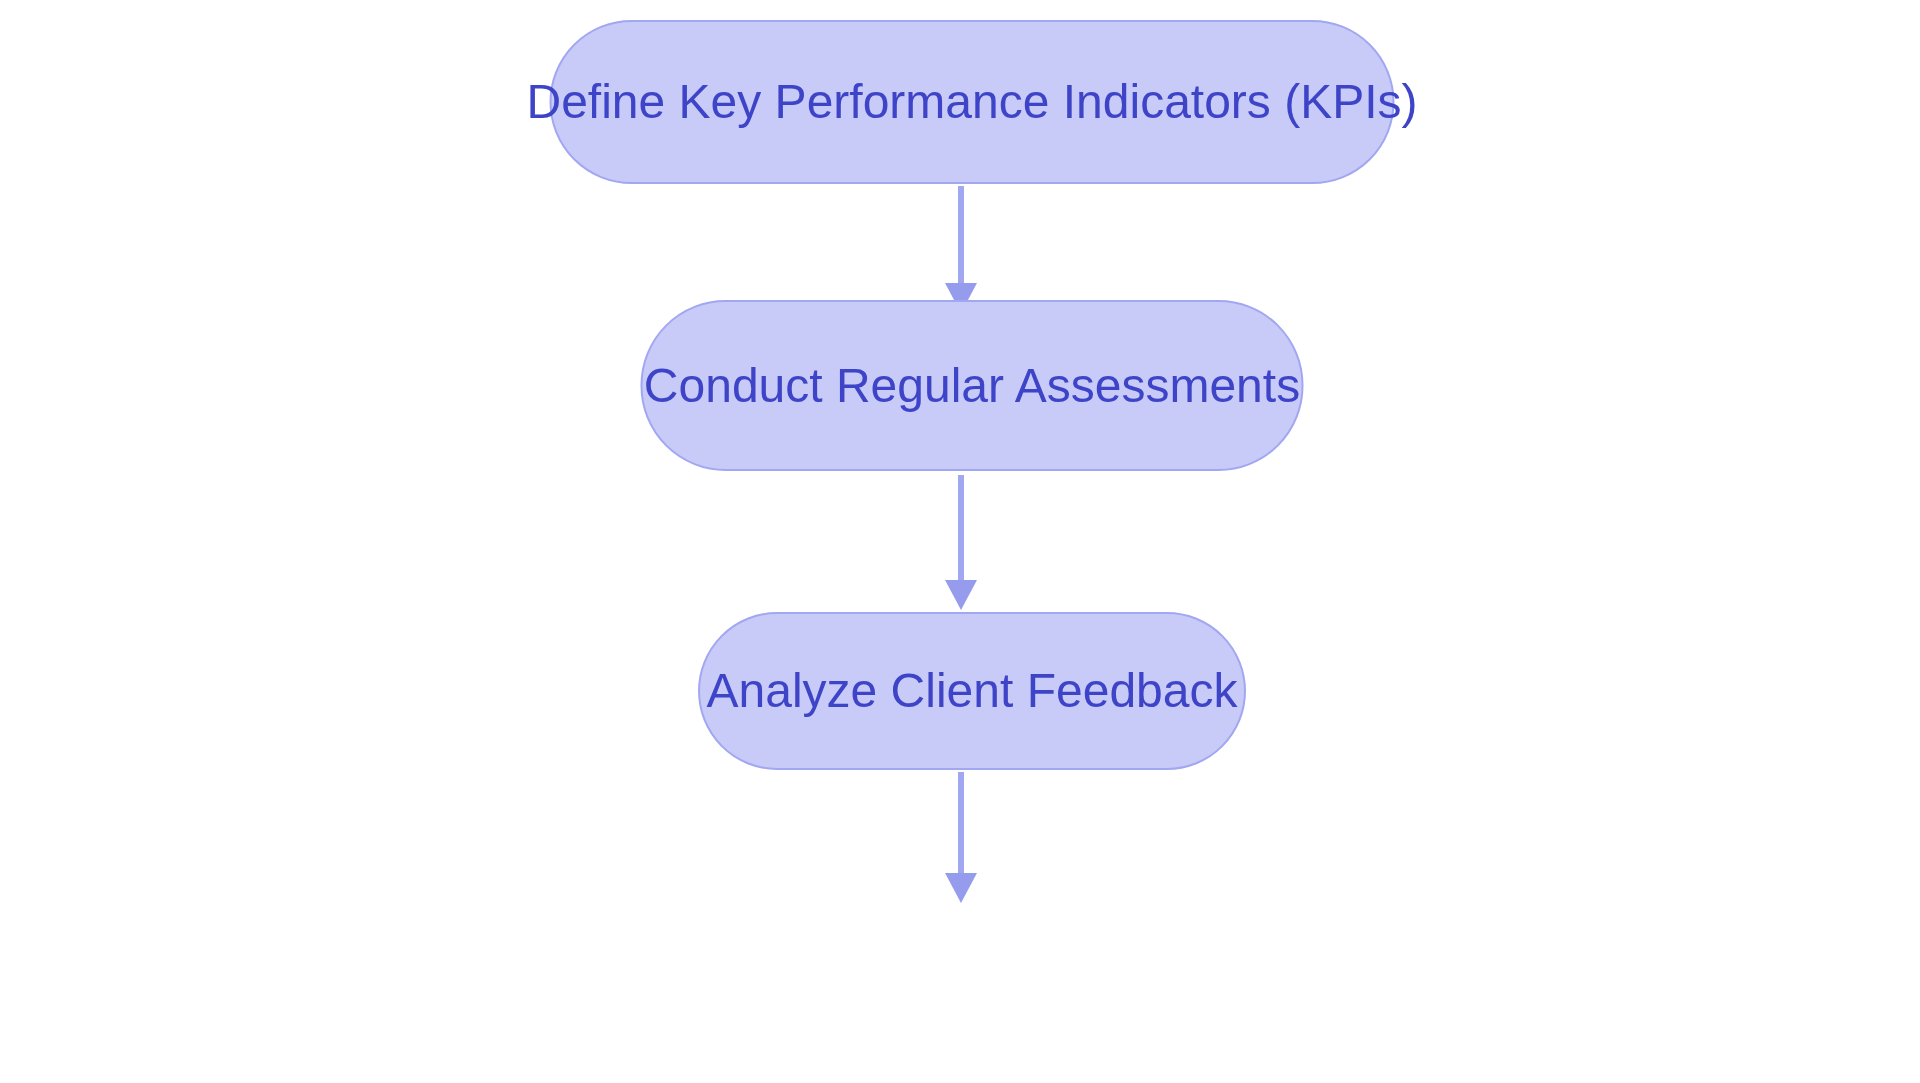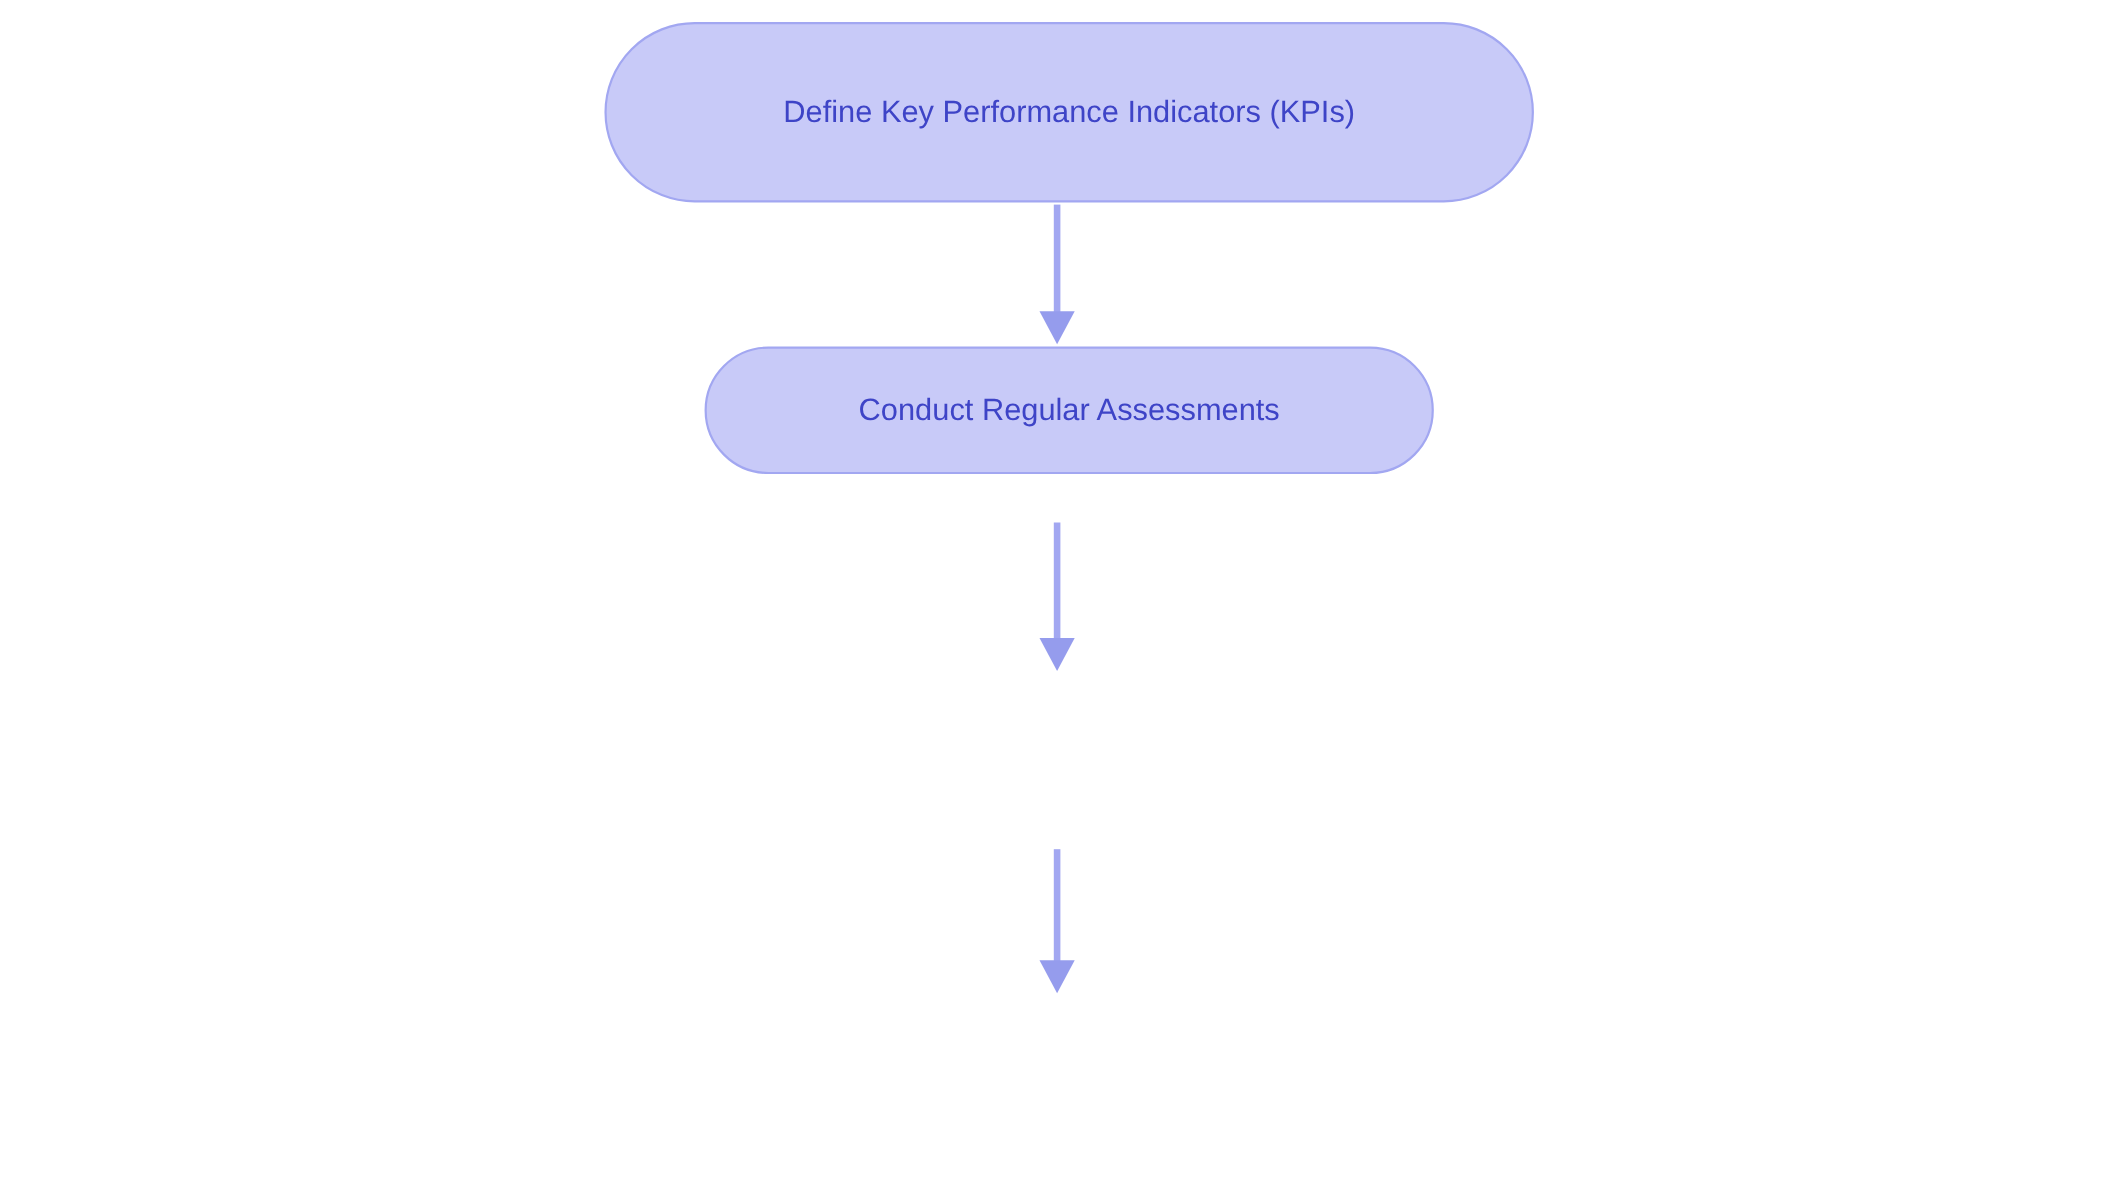--- a/index.html
+++ b/index.html
@@ -20,27 +20,27 @@
     left: 972px;
     transform: translateX(-50%);
     display: flex;
     align-items: center;
     justify-content: center;
     box-sizing: border-box;
     background: var(--node-fill, #c8caf8);
     border: 2px solid var(--node-border, #a2a7f1);
     border-radius: 85px;
     color: var(--node-text, #3e44c7);
-    font-size: 28px;
+    font-size: 48px;
     line-height: 1.2;
     text-align: center;
     white-space: nowrap;
   }
   .n1 { top: 20px;  width: 845px; height: 164px; }
-  .n2 { top: 315px; width: 663px; height: 116px; }
+  .n2 { top: 300px; width: 663px; height: 171px; }
   .n3 { top: 612px; width: 548px; height: 158px; }
   .n4 { top: 908px; width: 910px; height: 160px; }
 
   .connector {
     position: absolute;
     left: 961px;
     transform: translateX(-50%);
     display: flex;
     flex-direction: column;
     align-items: center;
@@ -78,20 +78,23 @@
 
   <div class="node n2">
     <span>Conduct Regular Assessments</span>
   </div>
 
   <div class="connector c2">
     <div class="line"></div>
     <div class="head"></div>
   </div>
 
+  <div class="node n3">
+    <span>Analyze Client Feedback</span>
+  </div>
 
   <div class="connector c3">
     <div class="line"></div>
     <div class="head"></div>
   </div>
 
 
 </div>
 
 </body></html>

